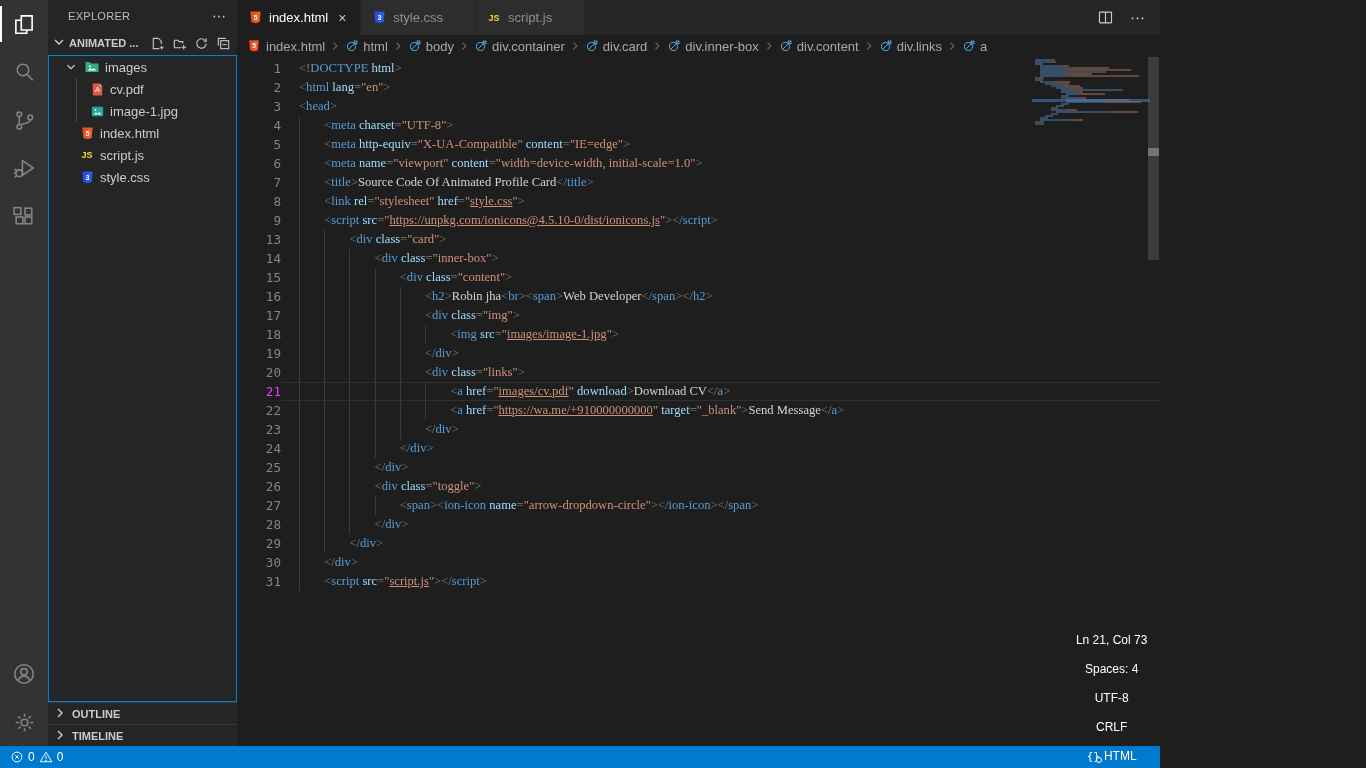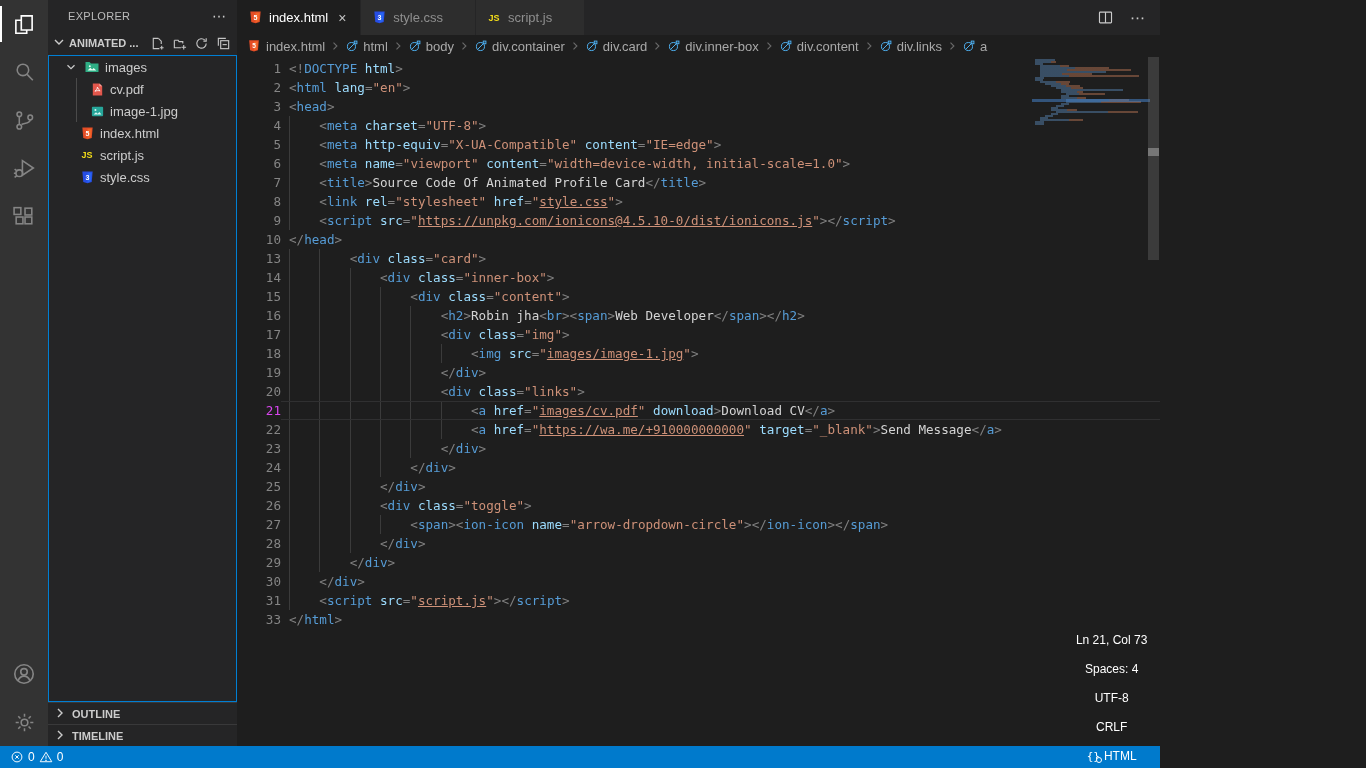--- a/index.html
+++ b/index.html
@@ -47,21 +47,21 @@
 
   #breadcrumb { height:22px; display:flex; align-items:center; padding-left:9px; font-size:13px; color:#a9a9a9; flex:none; }
   .bc-item { display:flex; align-items:center; gap:4px; cursor:pointer; }
   .bc-sep { color:#6a6a6a; margin:0 4px; display:flex; }
 
   #code-wrap { flex:1; position:relative; overflow:hidden; padding-top:2px;
                font-family:"DejaVu Sans Mono", monospace; font-size:12.6px; line-height:19px; }
   .code-line { height:19px; display:flex; position:relative; white-space:pre; }
   .gutter { width:44px; flex:none; text-align:right; color:#858585; position:relative; }
   .code-line.current .gutter { color:#d946ef; }
-  .lc { margin-left:8px; position:relative; display:inline-block; }
+  .lc { margin-left:18px; position:relative; display:inline-block;font-family:Liberation Serif, serif; }
   .guide { position:absolute; top:0; bottom:0; width:1px; background:#3b3b3b; }
   .code-line.current::after { content:''; position:absolute; left:44px; right:0; top:0; bottom:0;
        border-top:1px solid #303031; border-bottom:1px solid #303031; pointer-events:none; }
   .tk-p{color:#808080} .tk-t{color:#569cd6} .tk-a{color:#9cdcfe} .tk-o{color:#808080}
   .tk-s{color:#ce9178} .tk-x{color:#d4d4d4}
   .tk-u{color:#ce9178; text-decoration:underline;}
 
   #minimap { position:absolute; top:2px; right:13px; width:112px; }
   .mm-line { height:2px; opacity:.65; }
   .mm-cur { position:absolute; left:-3px; right:-3px; height:3px; background:rgba(70,130,200,.55); }
@@ -418,41 +418,39 @@
         <div id="code-lines">
             <div class="code-line"><span class="gutter">1</span><span class="lc" style="padding-left: 0ch;"><span class="tk-p">&lt;!</span><span class="tk-t">DOCTYPE</span><span class="tk-x"> </span><span class="tk-a">html</span><span class="tk-p">&gt;</span></span></div>
             <div class="code-line"><span class="gutter">2</span><span class="lc" style="padding-left: 0ch;"><span class="tk-p">&lt;</span><span class="tk-t">html</span><span class="tk-x"> </span><span class="tk-a">lang</span><span class="tk-o">=</span><span class="tk-s">"en"</span><span class="tk-p">&gt;</span></span></div>
             <div class="code-line"><span class="gutter">3</span><span class="lc" style="padding-left: 0ch;"><span class="tk-p">&lt;</span><span class="tk-t">head</span><span class="tk-p">&gt;</span></span></div>
             <div class="code-line"><span class="gutter">4</span><span class="lc" style="padding-left: 4ch;"><span class="guide" style="left: 0ch;"></span><span class="tk-p">&lt;</span><span class="tk-t">meta</span><span class="tk-x"> </span><span class="tk-a">charset</span><span class="tk-o">=</span><span class="tk-s">"UTF-8"</span><span class="tk-p">&gt;</span></span></div>
             <div class="code-line"><span class="gutter">5</span><span class="lc" style="padding-left: 4ch;"><span class="guide" style="left: 0ch;"></span><span class="tk-p">&lt;</span><span class="tk-t">meta</span><span class="tk-x"> </span><span class="tk-a">http-equiv</span><span class="tk-o">=</span><span class="tk-s">"X-UA-Compatible"</span><span class="tk-x"> </span><span class="tk-a">content</span><span class="tk-o">=</span><span class="tk-s">"IE=edge"</span><span class="tk-p">&gt;</span></span></div>
             <div class="code-line"><span class="gutter">6</span><span class="lc" style="padding-left: 4ch;"><span class="guide" style="left: 0ch;"></span><span class="tk-p">&lt;</span><span class="tk-t">meta</span><span class="tk-x"> </span><span class="tk-a">name</span><span class="tk-o">=</span><span class="tk-s">"viewport"</span><span class="tk-x"> </span><span class="tk-a">content</span><span class="tk-o">=</span><span class="tk-s">"width=device-width, initial-scale=1.0"</span><span class="tk-p">&gt;</span></span></div>
             <div class="code-line"><span class="gutter">7</span><span class="lc" style="padding-left: 4ch;"><span class="guide" style="left: 0ch;"></span><span class="tk-p">&lt;</span><span class="tk-t">title</span><span class="tk-p">&gt;</span><span class="tk-x">Source Code Of Animated Profile Card</span><span class="tk-p">&lt;/</span><span class="tk-t">title</span><span class="tk-p">&gt;</span></span></div>
             <div class="code-line"><span class="gutter">8</span><span class="lc" style="padding-left: 4ch;"><span class="guide" style="left: 0ch;"></span><span class="tk-p">&lt;</span><span class="tk-t">link</span><span class="tk-x"> </span><span class="tk-a">rel</span><span class="tk-o">=</span><span class="tk-s">"stylesheet"</span><span class="tk-x"> </span><span class="tk-a">href</span><span class="tk-o">=</span><span class="tk-s">"</span><span class="tk-u">style.css</span><span class="tk-s">"</span><span class="tk-p">&gt;</span></span></div>
             <div class="code-line"><span class="gutter">9</span><span class="lc" style="padding-left: 4ch;"><span class="guide" style="left: 0ch;"></span><span class="tk-p">&lt;</span><span class="tk-t">script</span><span class="tk-x"> </span><span class="tk-a">src</span><span class="tk-o">=</span><span class="tk-s">"</span><span class="tk-u">https://unpkg.com/ionicons@4.5.10-0/dist/ionicons.js</span><span class="tk-s">"</span><span class="tk-p">&gt;</span><span class="tk-p">&lt;/</span><span class="tk-t">script</span><span class="tk-p">&gt;</span></span></div>
-            <div class="code-line"><span class="gutter">10</span><span class="lc" style="padding-left: 0ch;"><span class="tk-p">&lt;/</span><span class="tk-t">head</span><span class="tk-p">&gt;</span></span></div>
             <div class="code-line"><span class="gutter">13</span><span class="lc" style="padding-left: 8ch;"><span class="guide" style="left: 0ch;"></span><span class="guide" style="left: 4ch;"></span><span class="tk-p">&lt;</span><span class="tk-t">div</span><span class="tk-x"> </span><span class="tk-a">class</span><span class="tk-o">=</span><span class="tk-s">"card"</span><span class="tk-p">&gt;</span></span></div>
             <div class="code-line"><span class="gutter">14</span><span class="lc" style="padding-left: 12ch;"><span class="guide" style="left: 0ch;"></span><span class="guide" style="left: 4ch;"></span><span class="guide" style="left: 8ch;"></span><span class="tk-p">&lt;</span><span class="tk-t">div</span><span class="tk-x"> </span><span class="tk-a">class</span><span class="tk-o">=</span><span class="tk-s">"inner-box"</span><span class="tk-p">&gt;</span></span></div>
             <div class="code-line"><span class="gutter">15</span><span class="lc" style="padding-left: 16ch;"><span class="guide" style="left: 0ch;"></span><span class="guide" style="left: 4ch;"></span><span class="guide" style="left: 8ch;"></span><span class="guide" style="left: 12ch;"></span><span class="tk-p">&lt;</span><span class="tk-t">div</span><span class="tk-x"> </span><span class="tk-a">class</span><span class="tk-o">=</span><span class="tk-s">"content"</span><span class="tk-p">&gt;</span></span></div>
             <div class="code-line"><span class="gutter">16</span><span class="lc" style="padding-left: 20ch;"><span class="guide" style="left: 0ch;"></span><span class="guide" style="left: 4ch;"></span><span class="guide" style="left: 8ch;"></span><span class="guide" style="left: 12ch;"></span><span class="guide" style="left: 16ch;"></span><span class="tk-p">&lt;</span><span class="tk-t">h2</span><span class="tk-p">&gt;</span><span class="tk-x">Robin jha</span><span class="tk-p">&lt;</span><span class="tk-t">br</span><span class="tk-p">&gt;</span><span class="tk-p">&lt;</span><span class="tk-t">span</span><span class="tk-p">&gt;</span><span class="tk-x">Web Developer</span><span class="tk-p">&lt;/</span><span class="tk-t">span</span><span class="tk-p">&gt;</span><span class="tk-p">&lt;/</span><span class="tk-t">h2</span><span class="tk-p">&gt;</span></span></div>
             <div class="code-line"><span class="gutter">17</span><span class="lc" style="padding-left: 20ch;"><span class="guide" style="left: 0ch;"></span><span class="guide" style="left: 4ch;"></span><span class="guide" style="left: 8ch;"></span><span class="guide" style="left: 12ch;"></span><span class="guide" style="left: 16ch;"></span><span class="tk-p">&lt;</span><span class="tk-t">div</span><span class="tk-x"> </span><span class="tk-a">class</span><span class="tk-o">=</span><span class="tk-s">"img"</span><span class="tk-p">&gt;</span></span></div>
             <div class="code-line"><span class="gutter">18</span><span class="lc" style="padding-left: 24ch;"><span class="guide" style="left: 0ch;"></span><span class="guide" style="left: 4ch;"></span><span class="guide" style="left: 8ch;"></span><span class="guide" style="left: 12ch;"></span><span class="guide" style="left: 16ch;"></span><span class="guide" style="left: 20ch;"></span><span class="tk-p">&lt;</span><span class="tk-t">img</span><span class="tk-x"> </span><span class="tk-a">src</span><span class="tk-o">=</span><span class="tk-s">"</span><span class="tk-u">images/image-1.jpg</span><span class="tk-s">"</span><span class="tk-p">&gt;</span></span></div>
             <div class="code-line"><span class="gutter">19</span><span class="lc" style="padding-left: 20ch;"><span class="guide" style="left: 0ch;"></span><span class="guide" style="left: 4ch;"></span><span class="guide" style="left: 8ch;"></span><span class="guide" style="left: 12ch;"></span><span class="guide" style="left: 16ch;"></span><span class="tk-p">&lt;/</span><span class="tk-t">div</span><span class="tk-p">&gt;</span></span></div>
             <div class="code-line"><span class="gutter">20</span><span class="lc" style="padding-left: 20ch;"><span class="guide" style="left: 0ch;"></span><span class="guide" style="left: 4ch;"></span><span class="guide" style="left: 8ch;"></span><span class="guide" style="left: 12ch;"></span><span class="guide" style="left: 16ch;"></span><span class="tk-p">&lt;</span><span class="tk-t">div</span><span class="tk-x"> </span><span class="tk-a">class</span><span class="tk-o">=</span><span class="tk-s">"links"</span><span class="tk-p">&gt;</span></span></div>
             <div class="code-line current"><span class="gutter">21</span><span class="lc" style="padding-left: 24ch;"><span class="guide" style="left: 0ch;"></span><span class="guide" style="left: 4ch;"></span><span class="guide" style="left: 8ch;"></span><span class="guide" style="left: 12ch;"></span><span class="guide" style="left: 16ch;"></span><span class="guide" style="left: 20ch;"></span><span class="tk-p">&lt;</span><span class="tk-t">a</span><span class="tk-x"> </span><span class="tk-a">href</span><span class="tk-o">=</span><span class="tk-s">"</span><span class="tk-u">images/cv.pdf</span><span class="tk-s">"</span><span class="tk-x"> </span><span class="tk-a">download</span><span class="tk-p">&gt;</span><span class="tk-x">Download CV</span><span class="tk-p">&lt;/</span><span class="tk-t">a</span><span class="tk-p">&gt;</span></span></div>
             <div class="code-line"><span class="gutter">22</span><span class="lc" style="padding-left: 24ch;"><span class="guide" style="left: 0ch;"></span><span class="guide" style="left: 4ch;"></span><span class="guide" style="left: 8ch;"></span><span class="guide" style="left: 12ch;"></span><span class="guide" style="left: 16ch;"></span><span class="guide" style="left: 20ch;"></span><span class="tk-p">&lt;</span><span class="tk-t">a</span><span class="tk-x"> </span><span class="tk-a">href</span><span class="tk-o">=</span><span class="tk-s">"</span><span class="tk-u">https://wa.me/+910000000000</span><span class="tk-s">"</span><span class="tk-x"> </span><span class="tk-a">target</span><span class="tk-o">=</span><span class="tk-s">"_blank"</span><span class="tk-p">&gt;</span><span class="tk-x">Send Message</span><span class="tk-p">&lt;/</span><span class="tk-t">a</span><span class="tk-p">&gt;</span></span></div>
             <div class="code-line"><span class="gutter">23</span><span class="lc" style="padding-left: 20ch;"><span class="guide" style="left: 0ch;"></span><span class="guide" style="left: 4ch;"></span><span class="guide" style="left: 8ch;"></span><span class="guide" style="left: 12ch;"></span><span class="guide" style="left: 16ch;"></span><span class="tk-p">&lt;/</span><span class="tk-t">div</span><span class="tk-p">&gt;</span></span></div>
             <div class="code-line"><span class="gutter">24</span><span class="lc" style="padding-left: 16ch;"><span class="guide" style="left: 0ch;"></span><span class="guide" style="left: 4ch;"></span><span class="guide" style="left: 8ch;"></span><span class="guide" style="left: 12ch;"></span><span class="tk-p">&lt;/</span><span class="tk-t">div</span><span class="tk-p">&gt;</span></span></div>
             <div class="code-line"><span class="gutter">25</span><span class="lc" style="padding-left: 12ch;"><span class="guide" style="left: 0ch;"></span><span class="guide" style="left: 4ch;"></span><span class="guide" style="left: 8ch;"></span><span class="tk-p">&lt;/</span><span class="tk-t">div</span><span class="tk-p">&gt;</span></span></div>
             <div class="code-line"><span class="gutter">26</span><span class="lc" style="padding-left: 12ch;"><span class="guide" style="left: 0ch;"></span><span class="guide" style="left: 4ch;"></span><span class="guide" style="left: 8ch;"></span><span class="tk-p">&lt;</span><span class="tk-t">div</span><span class="tk-x"> </span><span class="tk-a">class</span><span class="tk-o">=</span><span class="tk-s">"toggle"</span><span class="tk-p">&gt;</span></span></div>
             <div class="code-line"><span class="gutter">27</span><span class="lc" style="padding-left: 16ch;"><span class="guide" style="left: 0ch;"></span><span class="guide" style="left: 4ch;"></span><span class="guide" style="left: 8ch;"></span><span class="guide" style="left: 12ch;"></span><span class="tk-p">&lt;</span><span class="tk-t">span</span><span class="tk-p">&gt;</span><span class="tk-p">&lt;</span><span class="tk-t">ion-icon</span><span class="tk-x"> </span><span class="tk-a">name</span><span class="tk-o">=</span><span class="tk-s">"arrow-dropdown-circle"</span><span class="tk-p">&gt;</span><span class="tk-p">&lt;/</span><span class="tk-t">ion-icon</span><span class="tk-p">&gt;</span><span class="tk-p">&lt;/</span><span class="tk-t">span</span><span class="tk-p">&gt;</span></span></div>
             <div class="code-line"><span class="gutter">28</span><span class="lc" style="padding-left: 12ch;"><span class="guide" style="left: 0ch;"></span><span class="guide" style="left: 4ch;"></span><span class="guide" style="left: 8ch;"></span><span class="tk-p">&lt;/</span><span class="tk-t">div</span><span class="tk-p">&gt;</span></span></div>
             <div class="code-line"><span class="gutter">29</span><span class="lc" style="padding-left: 8ch;"><span class="guide" style="left: 0ch;"></span><span class="guide" style="left: 4ch;"></span><span class="tk-p">&lt;/</span><span class="tk-t">div</span><span class="tk-p">&gt;</span></span></div>
             <div class="code-line"><span class="gutter">30</span><span class="lc" style="padding-left: 4ch;"><span class="guide" style="left: 0ch;"></span><span class="tk-p">&lt;/</span><span class="tk-t">div</span><span class="tk-p">&gt;</span></span></div>
             <div class="code-line"><span class="gutter">31</span><span class="lc" style="padding-left: 4ch;"><span class="guide" style="left: 0ch;"></span><span class="tk-p">&lt;</span><span class="tk-t">script</span><span class="tk-x"> </span><span class="tk-a">src</span><span class="tk-o">=</span><span class="tk-s">"</span><span class="tk-u">script.js</span><span class="tk-s">"</span><span class="tk-p">&gt;</span><span class="tk-p">&lt;/</span><span class="tk-t">script</span><span class="tk-p">&gt;</span></span></div>
-            <div class="code-line"><span class="gutter">33</span><span class="lc" style="padding-left: 0ch;"><span class="tk-p">&lt;/</span><span class="tk-t">html</span><span class="tk-p">&gt;</span></span></div>
           </div>
         <div id="minimap">
             <div class="mm-line" style="margin-left: 0px; width: 19.5px; background: linear-gradient(90deg, rgb(71, 104, 138) 100%, rgb(143, 93, 69) 100%);"></div>
             <div class="mm-line" style="margin-left: 0px; width: 20.8px; background: linear-gradient(90deg, rgb(71, 104, 138) 75%, rgb(143, 93, 69) 75%);"></div>
             <div class="mm-line" style="margin-left: 0px; width: 7.8px; background: linear-gradient(90deg, rgb(71, 104, 138) 100%, rgb(143, 93, 69) 100%);"></div>
             <div class="mm-line" style="margin-left: 5.2px; width: 28.6px; background: linear-gradient(90deg, rgb(71, 104, 138) 68%, rgb(143, 93, 69) 68%);"></div>
             <div class="mm-line" style="margin-left: 5.2px; width: 68.9px; background: linear-gradient(90deg, rgb(71, 104, 138) 51%, rgb(143, 93, 69) 51%);"></div>
             <div class="mm-line" style="margin-left: 5.2px; width: 91px; background: linear-gradient(90deg, rgb(71, 104, 138) 30%, rgb(143, 93, 69) 30%);"></div>
             <div class="mm-line" style="margin-left: 5.2px; width: 66.3px; background: linear-gradient(90deg, rgb(71, 104, 138) 100%, rgb(143, 93, 69) 100%);"></div>
             <div class="mm-line" style="margin-left: 5.2px; width: 52px; background: linear-gradient(90deg, rgb(71, 104, 138) 43%, rgb(143, 93, 69) 43%);"></div>

